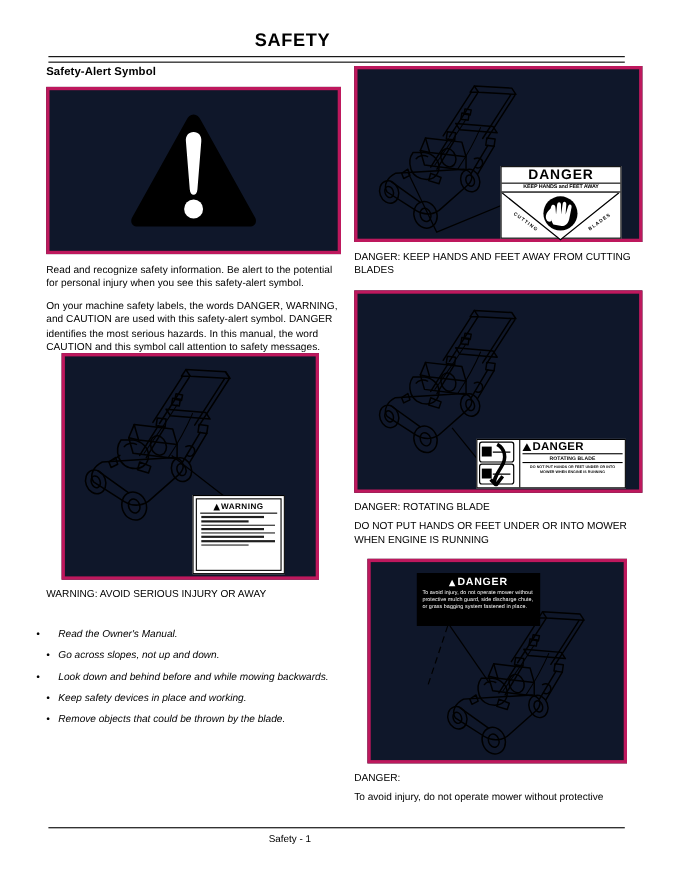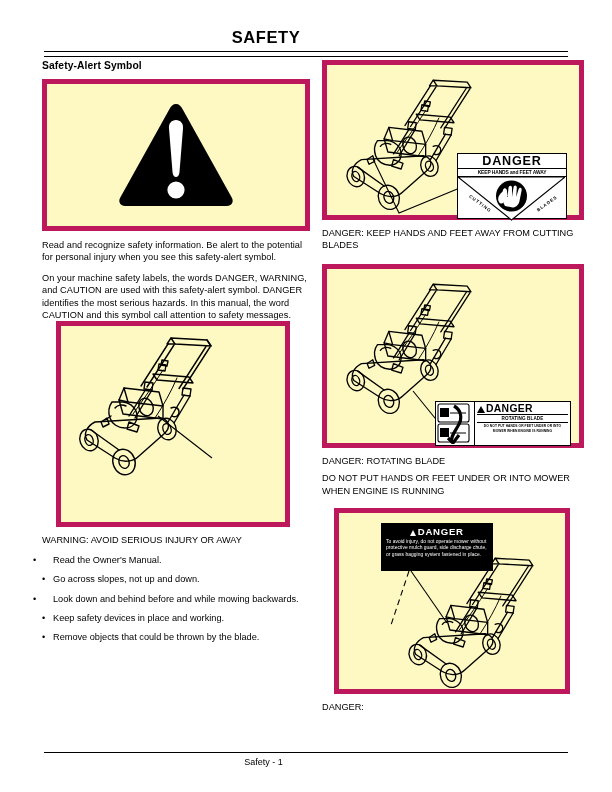--- a/index.html
+++ b/index.html
@@ -41,39 +41,39 @@
   .col-right { position: absolute; left: 322px; top: 60px; width: 262px; }
 
   .section-head {
     font-size: 10.3px;
     font-weight: bold;
     margin: 0 0 8px 0;
     letter-spacing: 0.1px;
   }
 
   .figure-box {
-    border: 5px solid #be185d;
-    background: #fef9c3;
+    border: 3px solid #be185d;
+    background: #0f172a;
     position: relative;
     box-sizing: border-box;
   }
 
   .body-text {
     font-size: 9.2px;
     line-height: 12.4px;
     margin: 8px 0 0 0;
     letter-spacing: 0.05px;
   }
   .caption {
     font-size: 9.2px;
     line-height: 12.4px;
     margin: 7px 0 0 0;
   }
 
-  ul.bullets { list-style: none; margin: 7px 0 0 0; padding: 0; }
+  ul.bullets { list-style: none; margin: 23px 0 0 0; padding: 0; font-style: italic; }
   ul.bullets li {
     font-size: 9.2px;
     line-height: 12.4px;
     margin-bottom: 7px;
     position: relative;
     padding-left: 11px;
   }
   ul.bullets li.wide { padding-left: 20px; text-indent: -9px; }
   ul.bullets li:before {
     content: "\2022";
@@ -346,20 +346,35 @@
 
             <path d="M104 78 C108 76 112 78 112 82 C112 86 108 88 105 86"></path>
           </g>
         </svg>
       </div>
 
       <svg class="pointer" style="left:95px; top:88px;" width="60" height="48" aria-hidden="true">
         <path d="M2 2 L56 44" stroke="#000" stroke-width="1.1" fill="none"></path>
       </svg>
 
+      <div class="decal decal-warning" style="left:116px; top:126px; width:84px; height:72px;">
+        <div class="inner">
+          <div class="wtitle">
+            <span class="tri-mini"></span><span>WARNING</span>
+          </div>
+          <div class="wline mid"></div>
+          <div class="wline short"></div>
+          <div class="wline full"></div>
+          <div class="wline mid"></div>
+          <div class="wline full"></div>
+          <div class="wline mid"></div>
+          <div class="wline full"></div>
+          <div class="wline short"></div>
+        </div>
+      </div>
     </div>
 
     <div class="caption">WARNING: AVOID SERIOUS INJURY OR AWAY</div>
 
     <ul class="bullets">
       <li class="wide">Read the Owner's Manual.</li>
       <li>Go across slopes, not up and down.</li>
       <li class="wide">Look down and behind before and while mowing backwards.</li>
       <li>Keep safety devices in place and working.</li>
       <li>Remove objects that could be thrown by the blade.</li>
@@ -559,18 +574,19 @@
             <ellipse cx="100" cy="99" rx="9" ry="11" transform="rotate(-20 100 99)"></ellipse>
             <ellipse cx="100" cy="99" rx="4" ry="5.5" transform="rotate(-20 100 99)"></ellipse>
             <ellipse cx="79" cy="77" rx="7" ry="9" transform="rotate(-20 79 77)"></ellipse>
             <path d="M104 78 C108 76 112 78 112 82 C112 86 108 88 105 86"></path>
           </g>
         </svg>
       </div>
     </div>
 
     <div class="caption">DANGER:</div>
+    <div class="caption" style="margin-top:5px;">To avoid injury, do not operate mower without protective</div>
   </div>
 
   <div class="footer-rule"></div>
   <div class="footer-text">Safety - 1</div>
 
 </div>
 
 </body></html>

